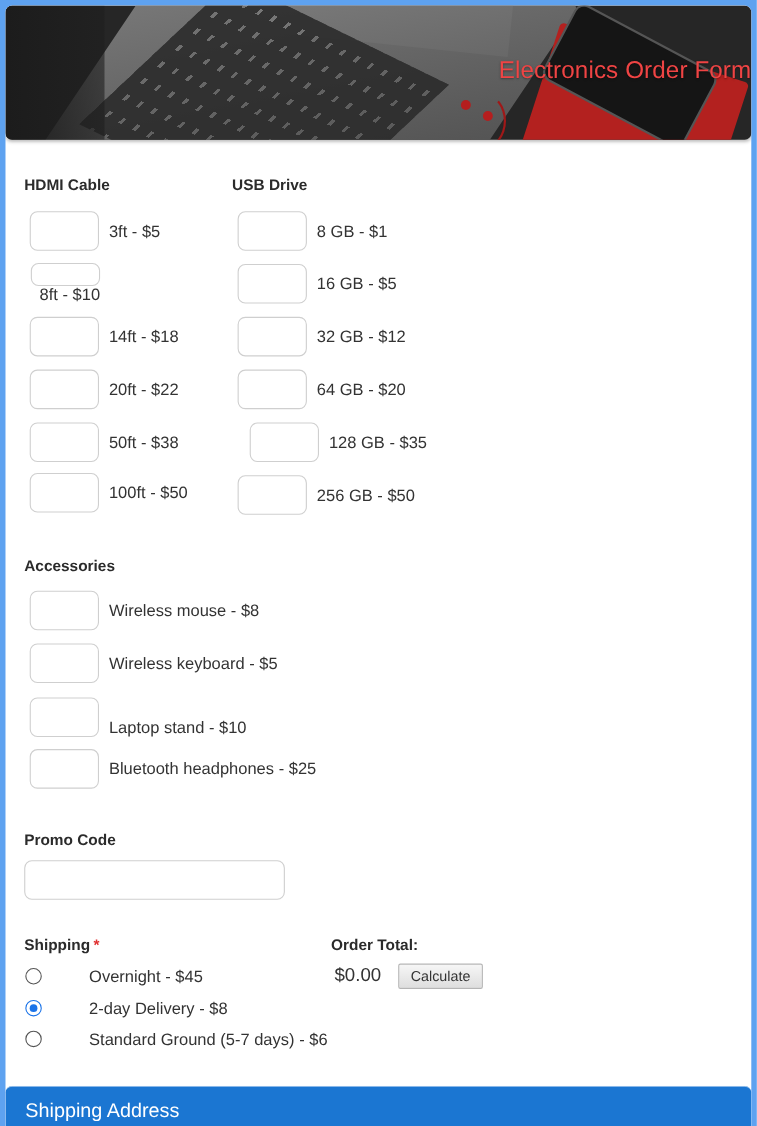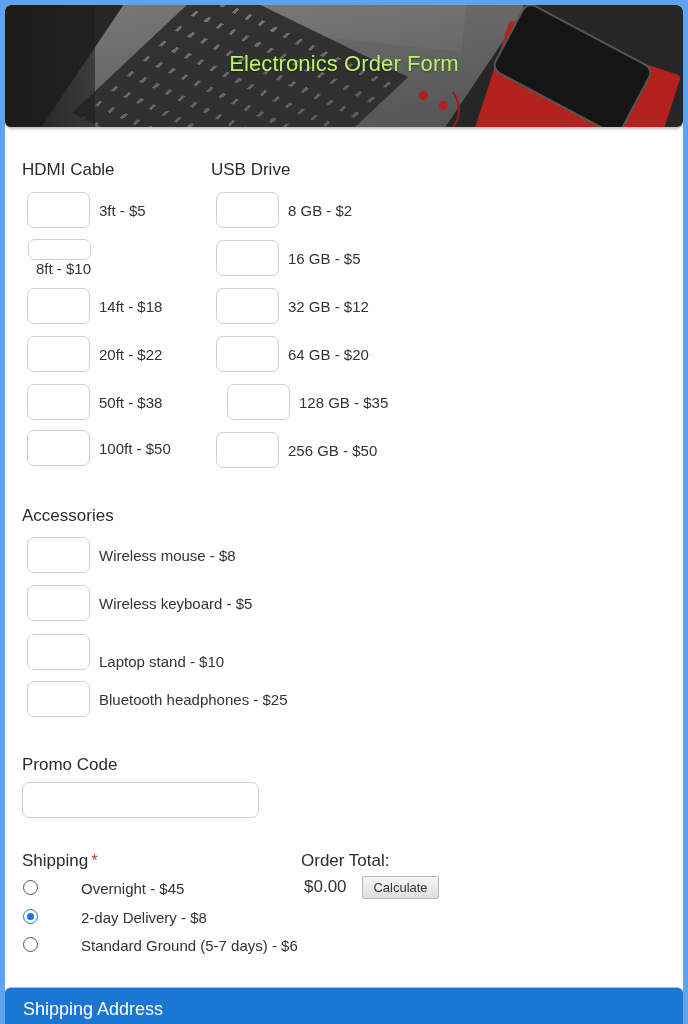--- a/index.html
+++ b/index.html
@@ -67,28 +67,28 @@
   }
   .earbuds {
     position: absolute; left: 415px; top: 80px;
     width: 40px; height: 50px;
     border: 2px solid #a01818; border-radius: 50%;
     border-top-color: transparent; border-left-color: transparent;
   }
   .bud { position: absolute; width: 9px; height: 9px; background: #b51e1e; border-radius: 50%; }
   .header-title {
     position: absolute; left: 0; right: 0; top: 46px;
-    text-align: center; color: #bef264;
+    text-align: right; color: #ef4444;
     font-size: 22px; letter-spacing: 0.1px;
     text-shadow: 0 1px 2px rgba(0,0,0,0.4);
   }
 
   .section-label {
     position: absolute;
-    font-weight: normal; font-size: 17px; color: #2b2b2b;
+    font-weight: bold; font-size: 14px; color: #2b2b2b;
   }
   .qty-row { position: absolute; height: 38px; display: flex; align-items: center; }
   .qty-input {
     width: 63px; height: 36px;
     border: 1px solid #cfcfcf; border-radius: 7px;
     background: #fff;
     font-size: 14px; padding: 0 6px;
     outline: none;
   }
   .qty-label { margin-left: 9px; font-size: 15px; color: #333; white-space: nowrap; }
@@ -174,21 +174,21 @@
     <span class="qty-label">50ft - $38</span>
   </div>
   <div class="qty-row" style="left:22px;top:424px;">
     <input class="qty-input" type="text" value="" style="">
     <span class="qty-label">100ft - $50</span>
   </div>
 
   <div class="section-label" style="left:206px;top:155px;">USB Drive</div>
   <div class="qty-row" style="left:211px;top:186px;">
     <input class="qty-input" type="text" value="" style="">
-    <span class="qty-label">8 GB - $2</span>
+    <span class="qty-label">8 GB - $1</span>
   </div>
   <div class="qty-row" style="left:211px;top:234px;">
     <input class="qty-input" type="text" value="" style="">
     <span class="qty-label">16 GB - $5</span>
   </div>
   <div class="qty-row" style="left:211px;top:282px;">
     <input class="qty-input" type="text" value="" style="">
     <span class="qty-label">32 GB - $12</span>
   </div>
   <div class="qty-row" style="left:211px;top:330px;">

